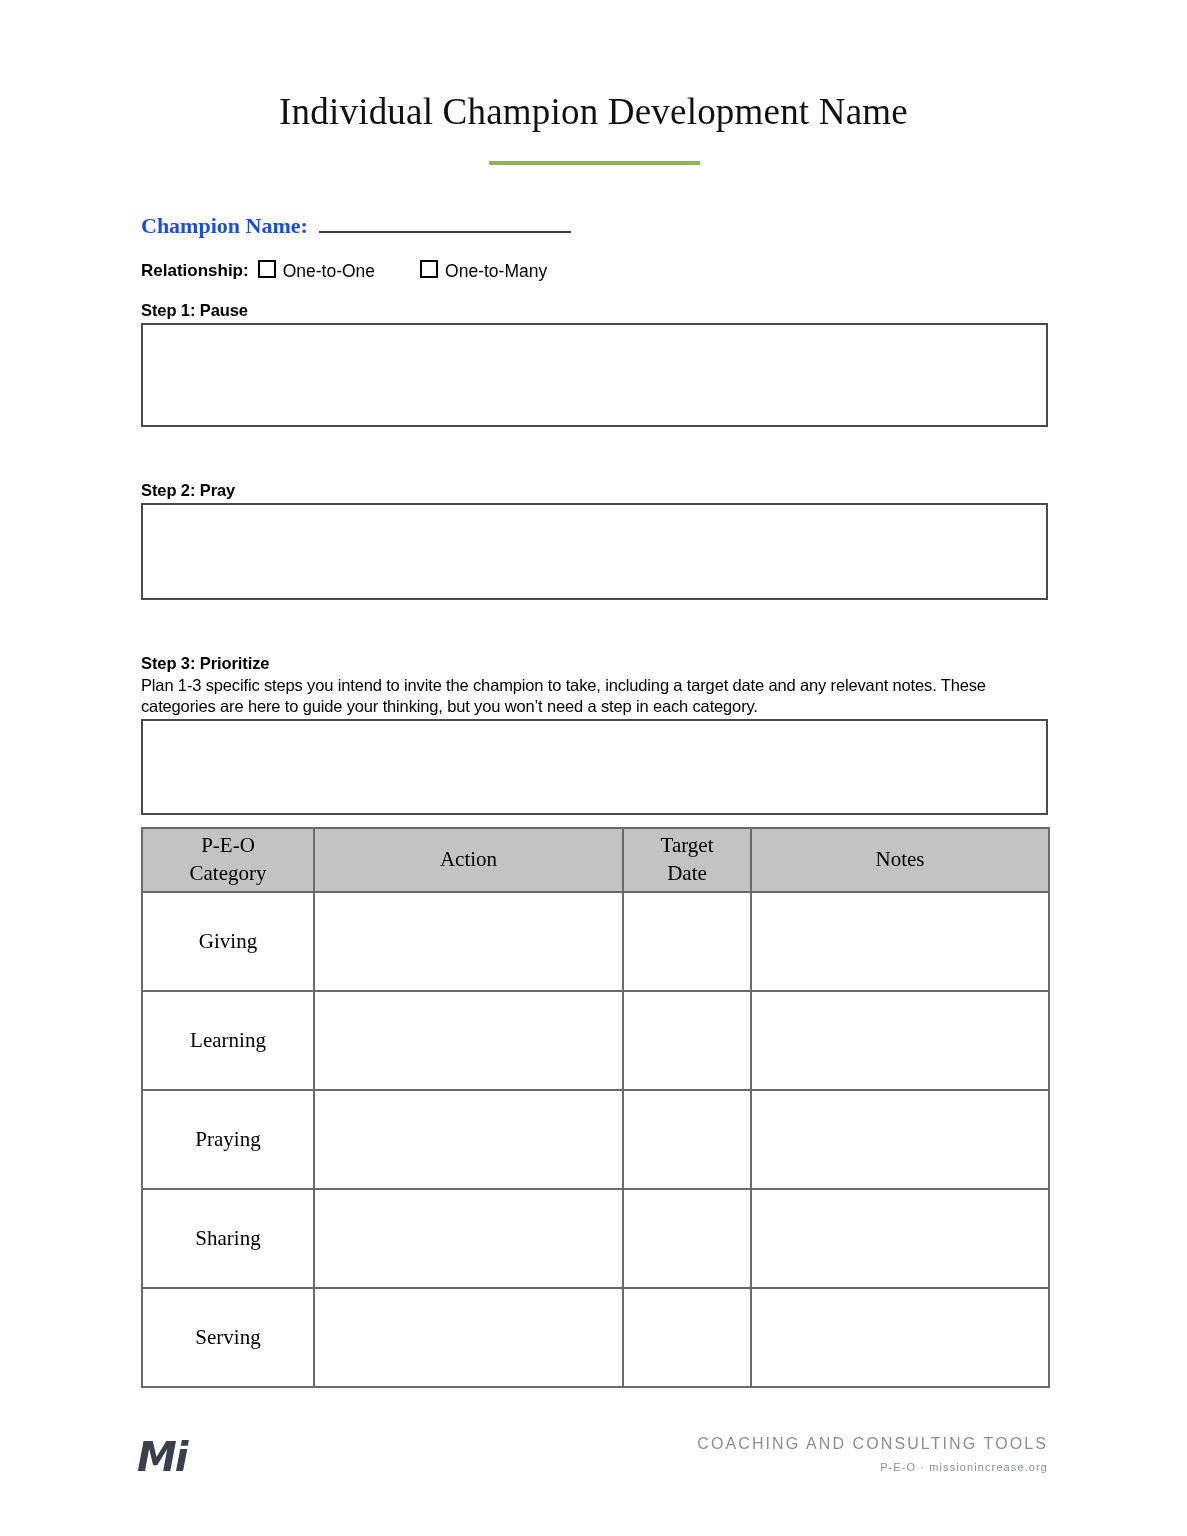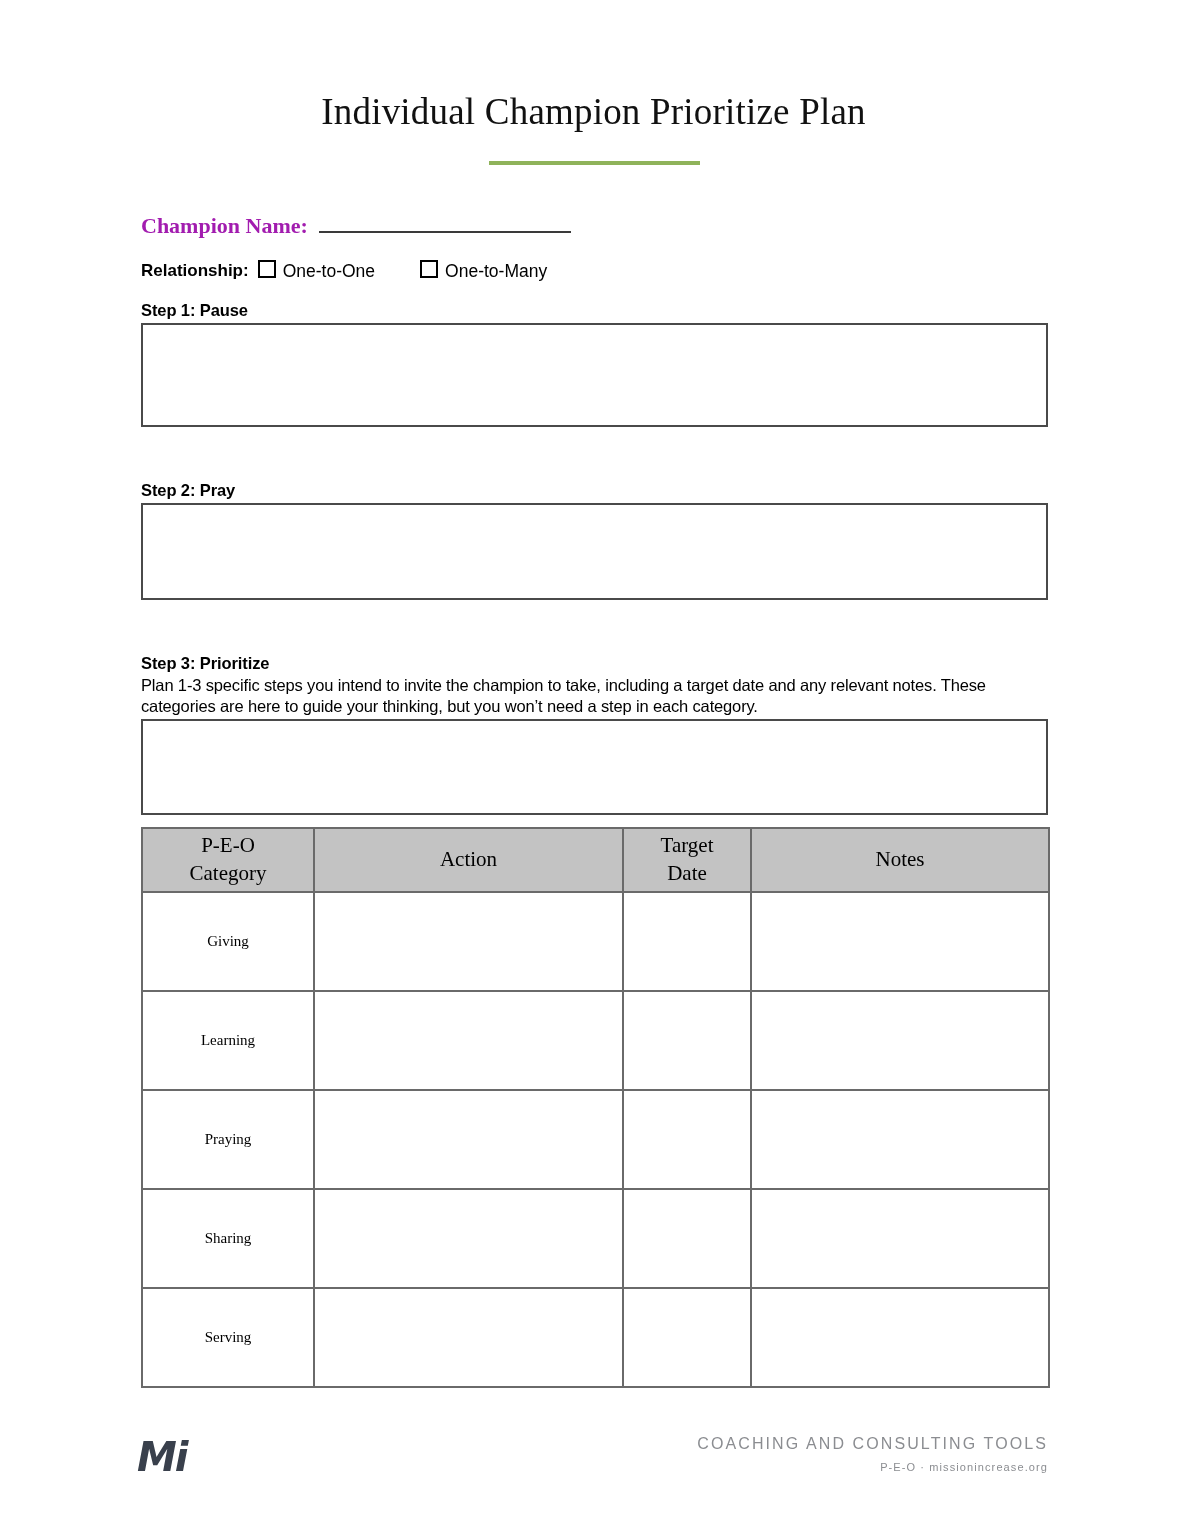--- a/index.html
+++ b/index.html
@@ -53,21 +53,21 @@
     position: absolute;
     left: 141px;
     top: 213px;
     display: flex;
     align-items: baseline;
   }
   .champion-label {
     font-family: "Liberation Serif", serif;
     font-weight: bold;
     font-size: 22px;
-    color: #a21caf;
+    color: #1d4ed8;
     white-space: nowrap;
   }
   .champion-blank {
     display: inline-block;
     width: 252px;
     margin-left: 11px;
     border-bottom: 2px solid #3a3a3a;
     height: 17px;
   }
 
@@ -164,21 +164,21 @@
     height: 62px;
     line-height: 1.33;
     color: #000;
   }
   .peo-table tbody td {
     height: 97px;
     background: #ffffff;
   }
   .cat-cell {
     font-family: "Liberation Serif", serif;
-    font-size: 15px;
+    font-size: 21px;
     font-weight: 400;
     color: #000;
   }
   .col-cat   { width: 172px; }
   .col-act   { width: 309px; }
   .col-date  { width: 128px; }
   .col-notes { width: 298px; }
 
   
   .footer-logo {
@@ -213,21 +213,21 @@
     line-height: 1.5;
     display: block;
     margin-top: 3px;
   }
 </style>
 </head>
 <body>
 
 <div class="page">
 
-  <div class="doc-title">Individual Champion Prioritize Plan</div>
+  <div class="doc-title">Individual Champion Development Name</div>
   <div class="title-rule"></div>
 
   <div class="champion-row">
     <span class="champion-label">Champion Name:</span>
     <span class="champion-blank"></span>
   </div>
 
   <div class="relationship-row">
     <span class="rel-label">Relationship:</span>
     <span class="rel-opt">

